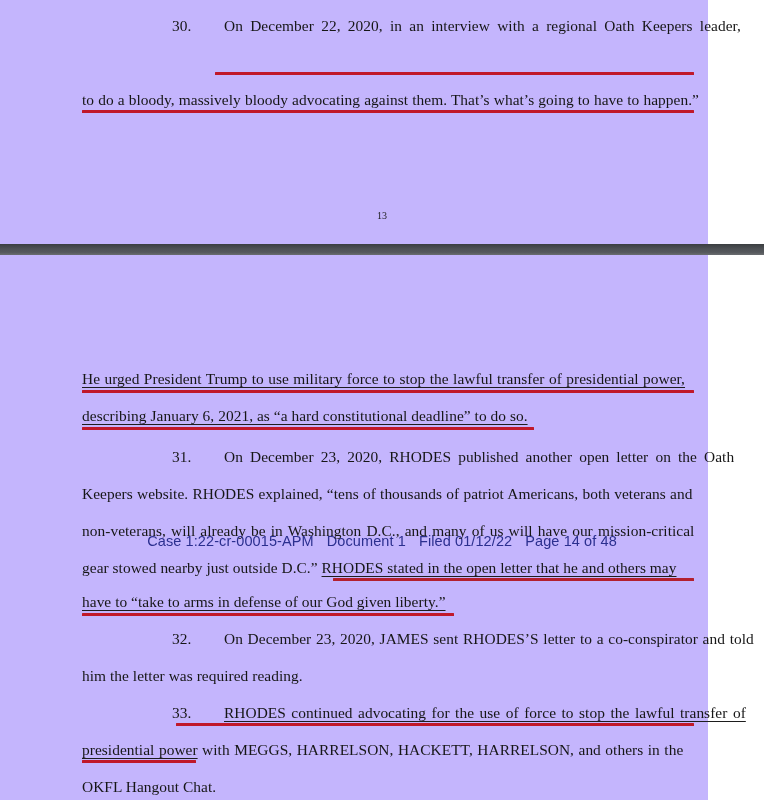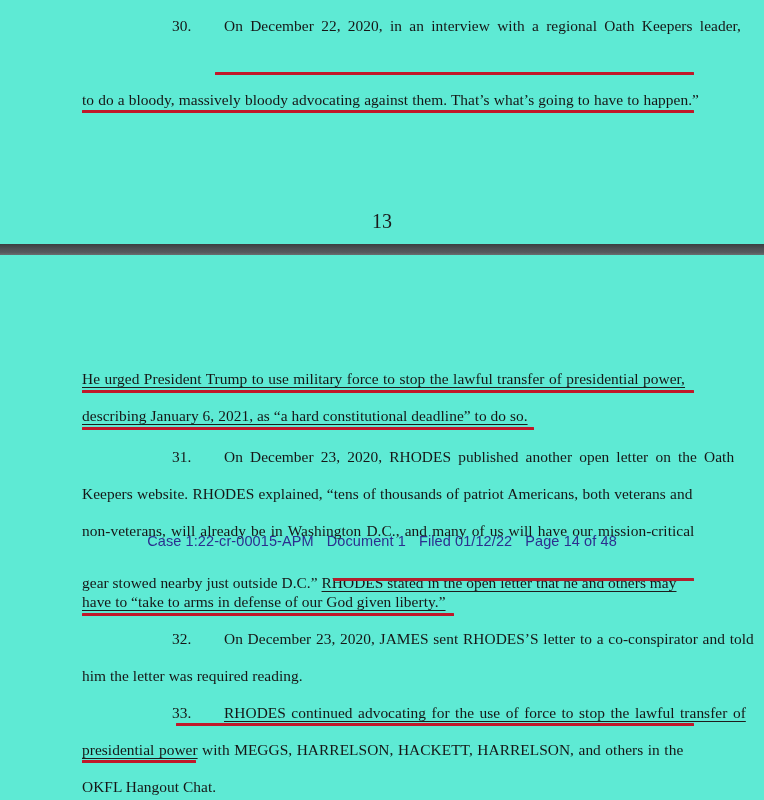--- a/index.html
+++ b/index.html
@@ -11,22 +11,22 @@
   body {
     width: 764px;
     height: 800px;
     position: relative;
     font-family: "Liberation Serif", "DejaVu Serif", serif;
     overflow: hidden;
   }
 
   .page {
     position: relative;
-    background: #5eead4;
-    width: 764px;
+    background: #c4b5fd;
+    width: 708px;
     box-sizing: border-box;
   }
 
   
   #page-top {
     height: 244px;
     padding: 0;
   }
 
   
@@ -65,21 +65,21 @@
     color: #161616;
     white-space: nowrap;
     letter-spacing: 0.05px;
   }
 
   
 
   .pnum {
     position: absolute;
     font-family: "Liberation Serif", "DejaVu Serif", serif;
-    font-size: 20px;
+    font-size: 10px;
     color: #1b1b1b;
   }
 
   
   .u {
     text-decoration: underline;
     text-decoration-thickness: 1px;
     text-underline-offset: 2.5px;
     text-decoration-color: #1d1d1d;
   }
@@ -129,21 +129,21 @@
   <div class="tline u" style="left:82px; top:407px;">describing January 6, 2021, as “a hard constitutional deadline” to do so.</div>
   <div class="redbar" style="left:82px; top:427px; width:452px;"></div>
 
   <div class="tline" style="left:172px; top:448px;">31.</div>
   <div class="tline" style="left:224px; top:448px; word-spacing:3.2px;">On December 23, 2020, RHODES published another open letter on the Oath</div>
 
   <div class="tline" style="left:82px; top:522px; word-spacing:1.2px;">non-veterans, will already be in Washington D.C., and many of us will have our mission-critical</div>
 
   <div class="tline" style="left:82px; top:485px; word-spacing:0.3px;">Keepers website.  RHODES explained, “tens of thousands of patriot Americans, both veterans and</div>
 
-  <div class="tline" style="left:82px; top:574px;"><span>gear stowed nearby just outside D.C.”  </span><span class="u">RHODES stated in the open letter that he and others may</span></div>
+  <div class="tline" style="left:82px; top:559px;"><span>gear stowed nearby just outside D.C.”  </span><span class="u">RHODES stated in the open letter that he and others may</span></div>
   <div class="redbar thin" style="left:333px; top:578px; width:361px;"></div>
 
   <div class="tline u" style="left:82px; top:593px;">have to “take to arms in defense of our God given liberty.”</div>
   <div class="redbar" style="left:82px; top:613px; width:372px;"></div>
 
   <div class="tline" style="left:172px; top:630px;">32.</div>
   <div class="tline" style="left:224px; top:630px; word-spacing:0.8px;">On December 23, 2020, JAMES sent RHODES’S letter to a co-conspirator and told</div>
 
   <div class="tline" style="left:82px; top:667px;">him the letter was required reading.</div>
 

